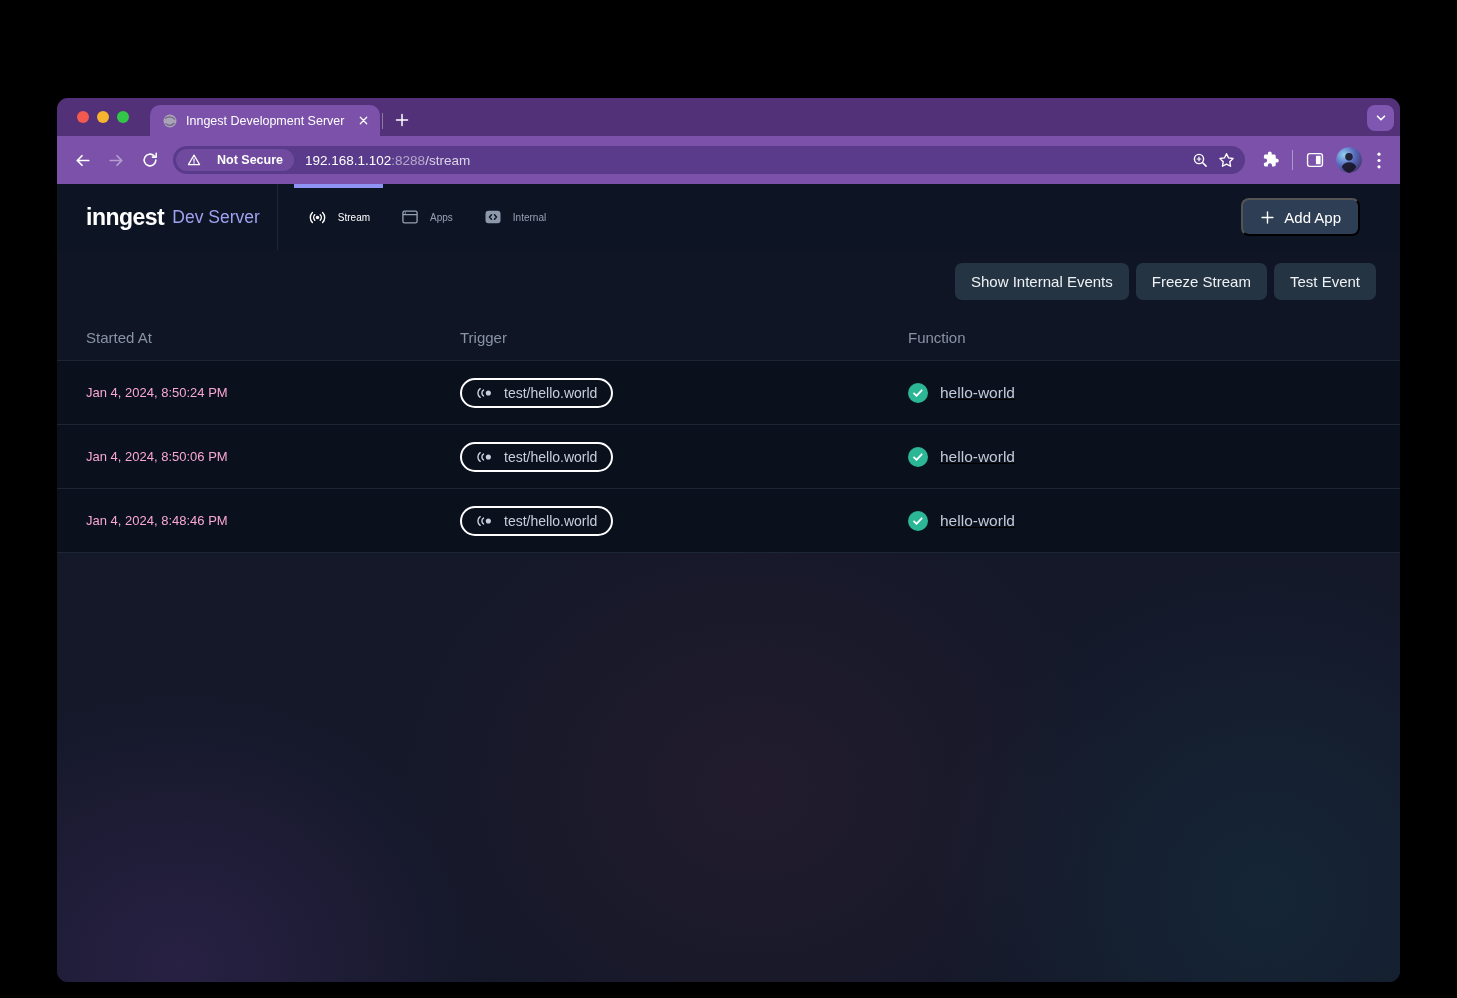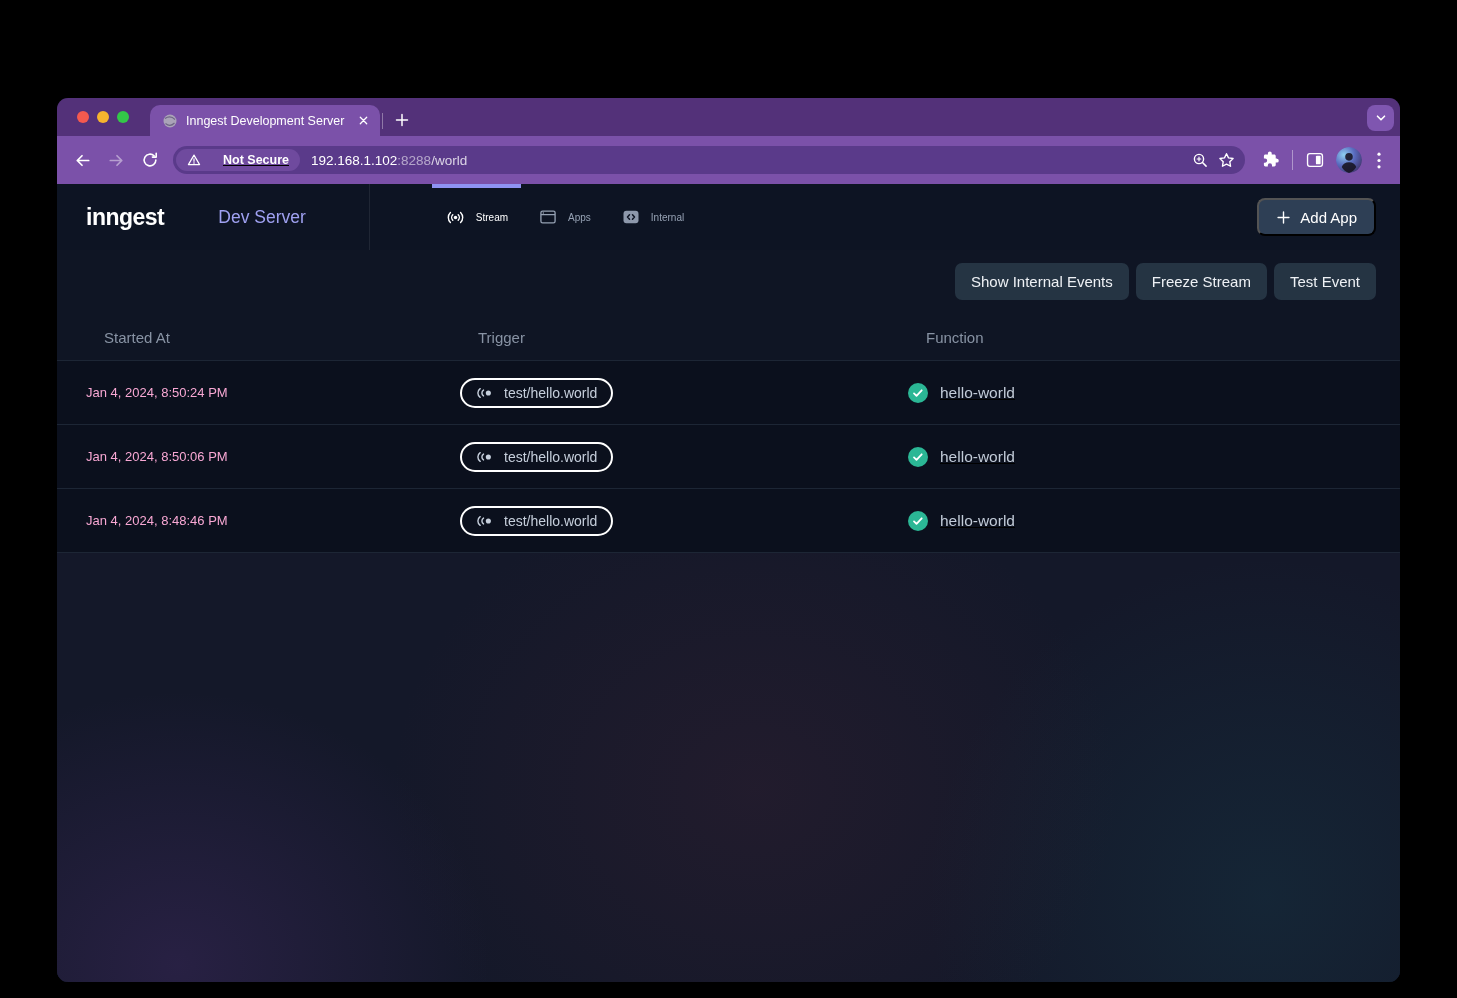--- a/index.html
+++ b/index.html
@@ -23,52 +23,52 @@
   .tab-sep { width:1px; height:16px; background:rgba(255,255,255,.35); margin:0 6px 7px 2px; }
   .new-tab { width:26px; height:26px; margin-bottom:3px; display:flex; align-items:center; justify-content:center; border-radius:6px; }
   .strip-chevron { position:absolute; right:6px; top:7px; width:27px; height:26px; background:#7f56b0;
                    border-radius:8px; display:flex; align-items:center; justify-content:center; }
 
   .toolbar { height:48px; background:#7b51a9; display:flex; align-items:center; padding:0 10px 0 8px; }
   .nav-btn { width:34px; height:34px; display:flex; align-items:center; justify-content:center; border-radius:50%; flex:none; }
   .urlbar { flex:1; height:28px; margin:0 10px 0 6px; background:#5a3a8a; border-radius:14px;
             display:flex; align-items:center; padding:0 6px 0 3px; min-width:0; }
   .security-chip { height:22px; border-radius:11px; background:#6f4a9e; display:flex; align-items:center;
-                   gap:22px; padding:0 11px; margin-right:11px; flex:none;text-decoration:underline; }
+                   gap:16px; padding:0 11px; margin-right:11px; flex:none; }
   .security-chip span { font-size:12.5px; font-weight:700; color:#fff; }
   .url-text { font-size:13.5px; color:#fff; white-space:nowrap; overflow:hidden; }
   .url-text .dim { color:rgba(255,255,255,.55); }
   .url-text .path { color:rgba(255,255,255,.78); }
   .urlbar .spacer, .flex-spacer { flex:1; }
   .pill-icon { width:26px; height:26px; display:flex; align-items:center; justify-content:center; flex:none; }
   .tb-icon { width:30px; height:30px; display:flex; align-items:center; justify-content:center; flex:none; }
   .tb-divider { width:1px; height:20px; background:rgba(255,255,255,.4); margin:0 7px; flex:none; }
   .avatar { width:26px; height:26px; border-radius:50%; overflow:hidden; flex:none; margin:0 6px; }
 
   
   .app { height:798px; display:flex; flex-direction:column; background:#0e1422; }
 
-  .app-header { height:66px; background:#0d1423; display:flex; align-items:center; padding:0 24px 0 29px; flex:none;gap:46px; }
+  .app-header { height:66px; background:#0d1423; display:flex; align-items:center; padding:0 40px 0 29px; flex:none; }
   .logo-word { font-size:23px; font-weight:800; letter-spacing:-.5px; color:#fff; }
   .logo-suffix { font-size:17.5px; color:#9fa1f1; margin-left:8px; }
   .header-divider { width:1px; align-self:stretch; background:rgba(255,255,255,.08); margin-left:17px; }
   .app-nav { display:flex; height:100%; margin-left:14px; }
   .nav-item { position:relative; height:100%; display:flex; align-items:center; gap:10px; padding:0 15px; cursor:default; }
   .nav-item .nav-label { font-size:10px; color:#96a2b4; }
   .nav-item.active .nav-label { color:#fff; font-weight:500; }
   .nav-item.active::before { content:""; position:absolute; top:0; left:2px; right:2px; height:4px; background:#8f93f3; }
   .add-app { height:38px; padding:0 17px; border-radius:8px; background:#2e3f55; display:flex; align-items:center;
              gap:9px; color:#fff; font-size:15px; }
 
   .content { flex:1; display:flex; flex-direction:column; background:#0f1524; min-height:0; }
   .actions-row { padding:13px 24px 14px; display:flex; justify-content:flex-end; gap:7px; flex:none; }
   .action-btn { height:37px; padding:0 16px; border-radius:7px; background:#253443; color:#eef1f5;
                 font-size:15px; display:flex; align-items:center; border:none; }
 
-  .table-header { display:grid; grid-template-columns:374px 448px 1fr; padding-left:47px; height:46px;
+  .table-header { display:grid; grid-template-columns:374px 448px 1fr; padding-left:29px; height:46px;
                   align-items:center; flex:none; }
   .col-label { font-size:15px; color:#8893a4; }
 
   .rows { border-top:1px solid #1d2635; flex:none; }
   .row { display:grid; grid-template-columns:374px 448px 1fr; padding-left:29px; height:64px;
          align-items:center; background:#0b101d; border-bottom:1px solid #1d2635; }
   .row-time { font-size:13px; color:#f9a8d4; }
   .trigger-pill { display:inline-flex; align-items:center; gap:9px; height:30px; padding:0 14px;
                   border:2px solid #ffffff; border-radius:15px; width:max-content; }
   .trigger-pill span { font-size:14px; color:#c6cfdc; }
@@ -149,21 +149,21 @@
       <div class="security-chip">
         <span style="display:flex">
           <svg width="14" height="14" viewBox="0 0 14 14">
             <path d="M7 2.1 12.6 11.6H1.4z" fill="none" stroke="#fff" stroke-width="1.2" stroke-linejoin="round"></path>
             <path d="M7 5.8v2.5" stroke="#fff" stroke-width="1.2" stroke-linecap="round"></path>
             <circle cx="7" cy="10" r=".8" fill="#fff"></circle>
           </svg>
         </span>
         <span>Not Secure</span>
       </div>
-      <div class="url-text"><span>192.168.1.102</span><span class="dim">:8288</span><span class="path">/world</span></div>
+      <div class="url-text"><span>192.168.1.102</span><span class="dim">:8288</span><span class="path">/stream</span></div>
       <div class="spacer"></div>
       <div class="pill-icon">
         <svg width="17" height="17" viewBox="0 0 17 17">
           <circle cx="7" cy="7" r="4.6" fill="none" stroke="#fff" stroke-width="1.4"></circle>
           <path d="M10.5 10.5l3.6 3.6" stroke="#fff" stroke-width="1.5" stroke-linecap="round"></path>
           <path d="M7 5.2v3.6M5.2 7h3.6" stroke="#fff" stroke-width="1.2" stroke-linecap="round"></path>
         </svg>
       </div>
       <div class="pill-icon">
         <svg width="17" height="17" viewBox="0 0 16 16">

